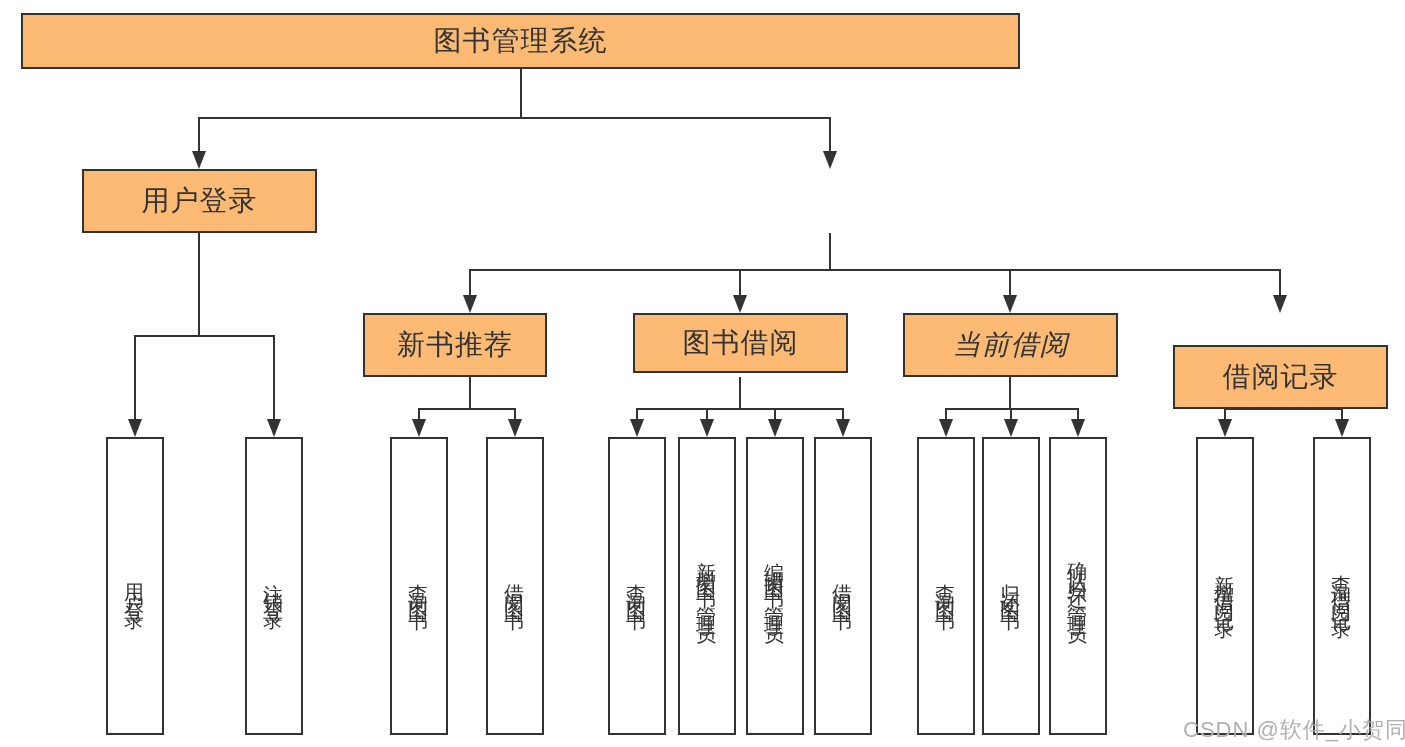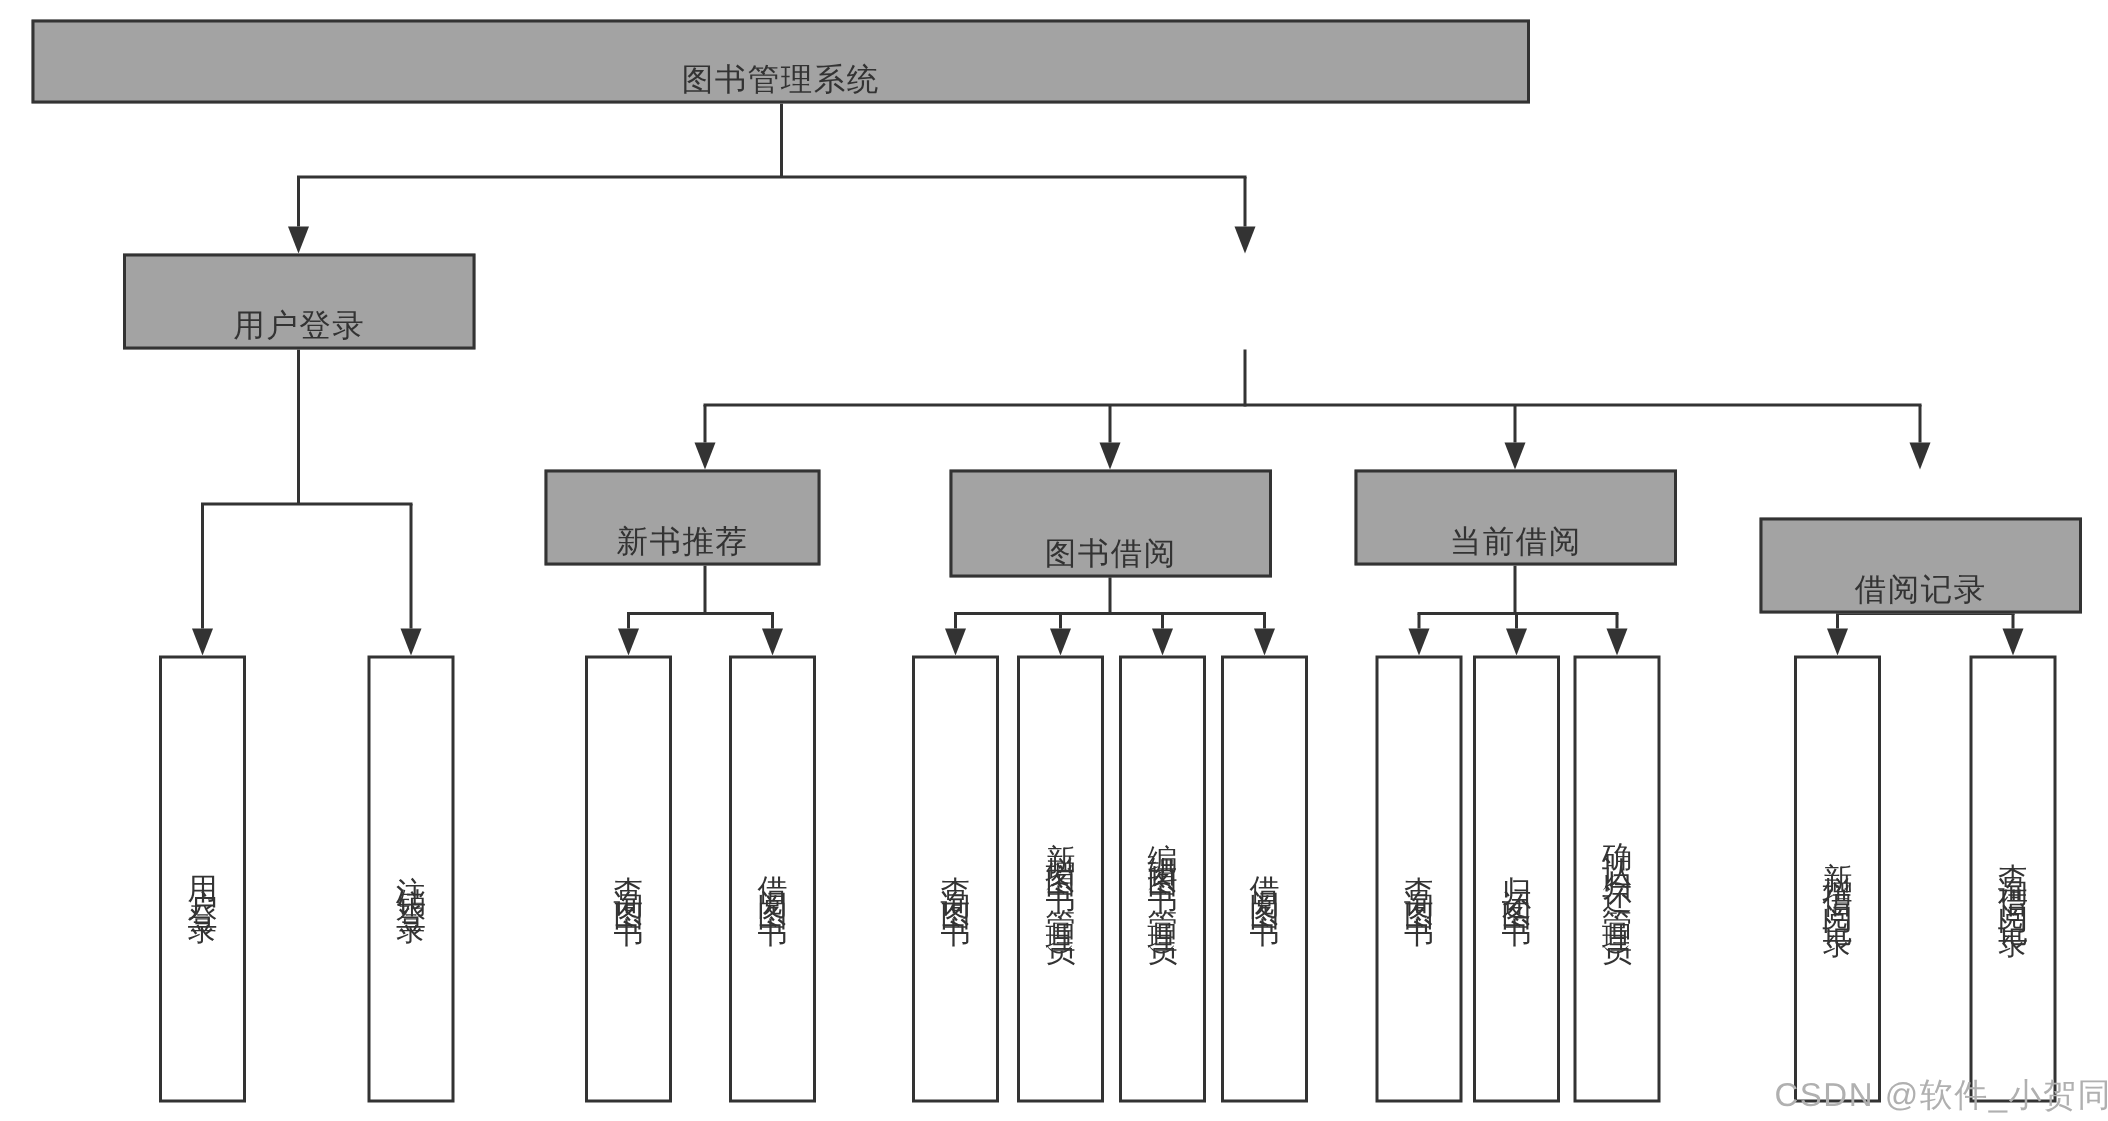--- a/index.html
+++ b/index.html
@@ -12,25 +12,25 @@
   .canvas {
     position:relative;
     width:1405px;
     height:747px;
     background:#ffffff;
     overflow:hidden;
   }
   .hbox {
     position:absolute;
     border:2px solid var(--line);
-    background:#a3a3a3;
+    background:#fdba74;
     display:flex;
-    align-items:flex-end;
+    align-items:center;
     justify-content:center;
-    font-size:21px;
+    font-size:28px;
     letter-spacing:1px;
     color:var(--text);
     z-index:2;
   }
   .vbox {
     position:absolute;
     border:2px solid var(--line);
     background:#ffffff;
     display:flex;
     align-items:center;
@@ -103,24 +103,24 @@
   <div class="vline" style="left:739px;top:270px;height:25px;"></div>
   <div class="arrow" style="left:733px;top:295px;"></div>
   <div class="vline" style="left:1009px;top:270px;height:25px;"></div>
   <div class="arrow" style="left:1003px;top:295px;"></div>
   <div class="vline" style="left:1279px;top:270px;height:25px;"></div>
   <div class="arrow" style="left:1273px;top:295px;"></div>
 
   <div class="hbox" style="left:363px;top:313px;width:184px;height:64px;">
     <span>新书推荐</span>
   </div>
-  <div class="hbox" style="left:633px;top:313px;width:215px;height:72px;">
+  <div class="hbox" style="left:633px;top:313px;width:215px;height:60px;">
     <span>图书借阅</span>
   </div>
-  <div class="hbox" style="left:903px;top:313px;width:215px;height:64px;">
+  <div class="hbox" style="left:903px;top:313px;width:215px;height:64px;font-style:italic;">
     <span>当前借阅</span>
   </div>
   <div class="hbox" style="left:1173px;top:313px;width:215px;height:64px;margin-top:32px;">
     <span>借阅记录</span>
   </div>
 
   <div class="vline" style="left:469px;top:377px;height:32px;"></div>
   <div class="hline" style="left:418px;top:408px;width:98px;"></div>
   <div class="vline" style="left:418px;top:409px;height:10px;"></div>
   <div class="arrow" style="left:412px;top:419px;"></div>

